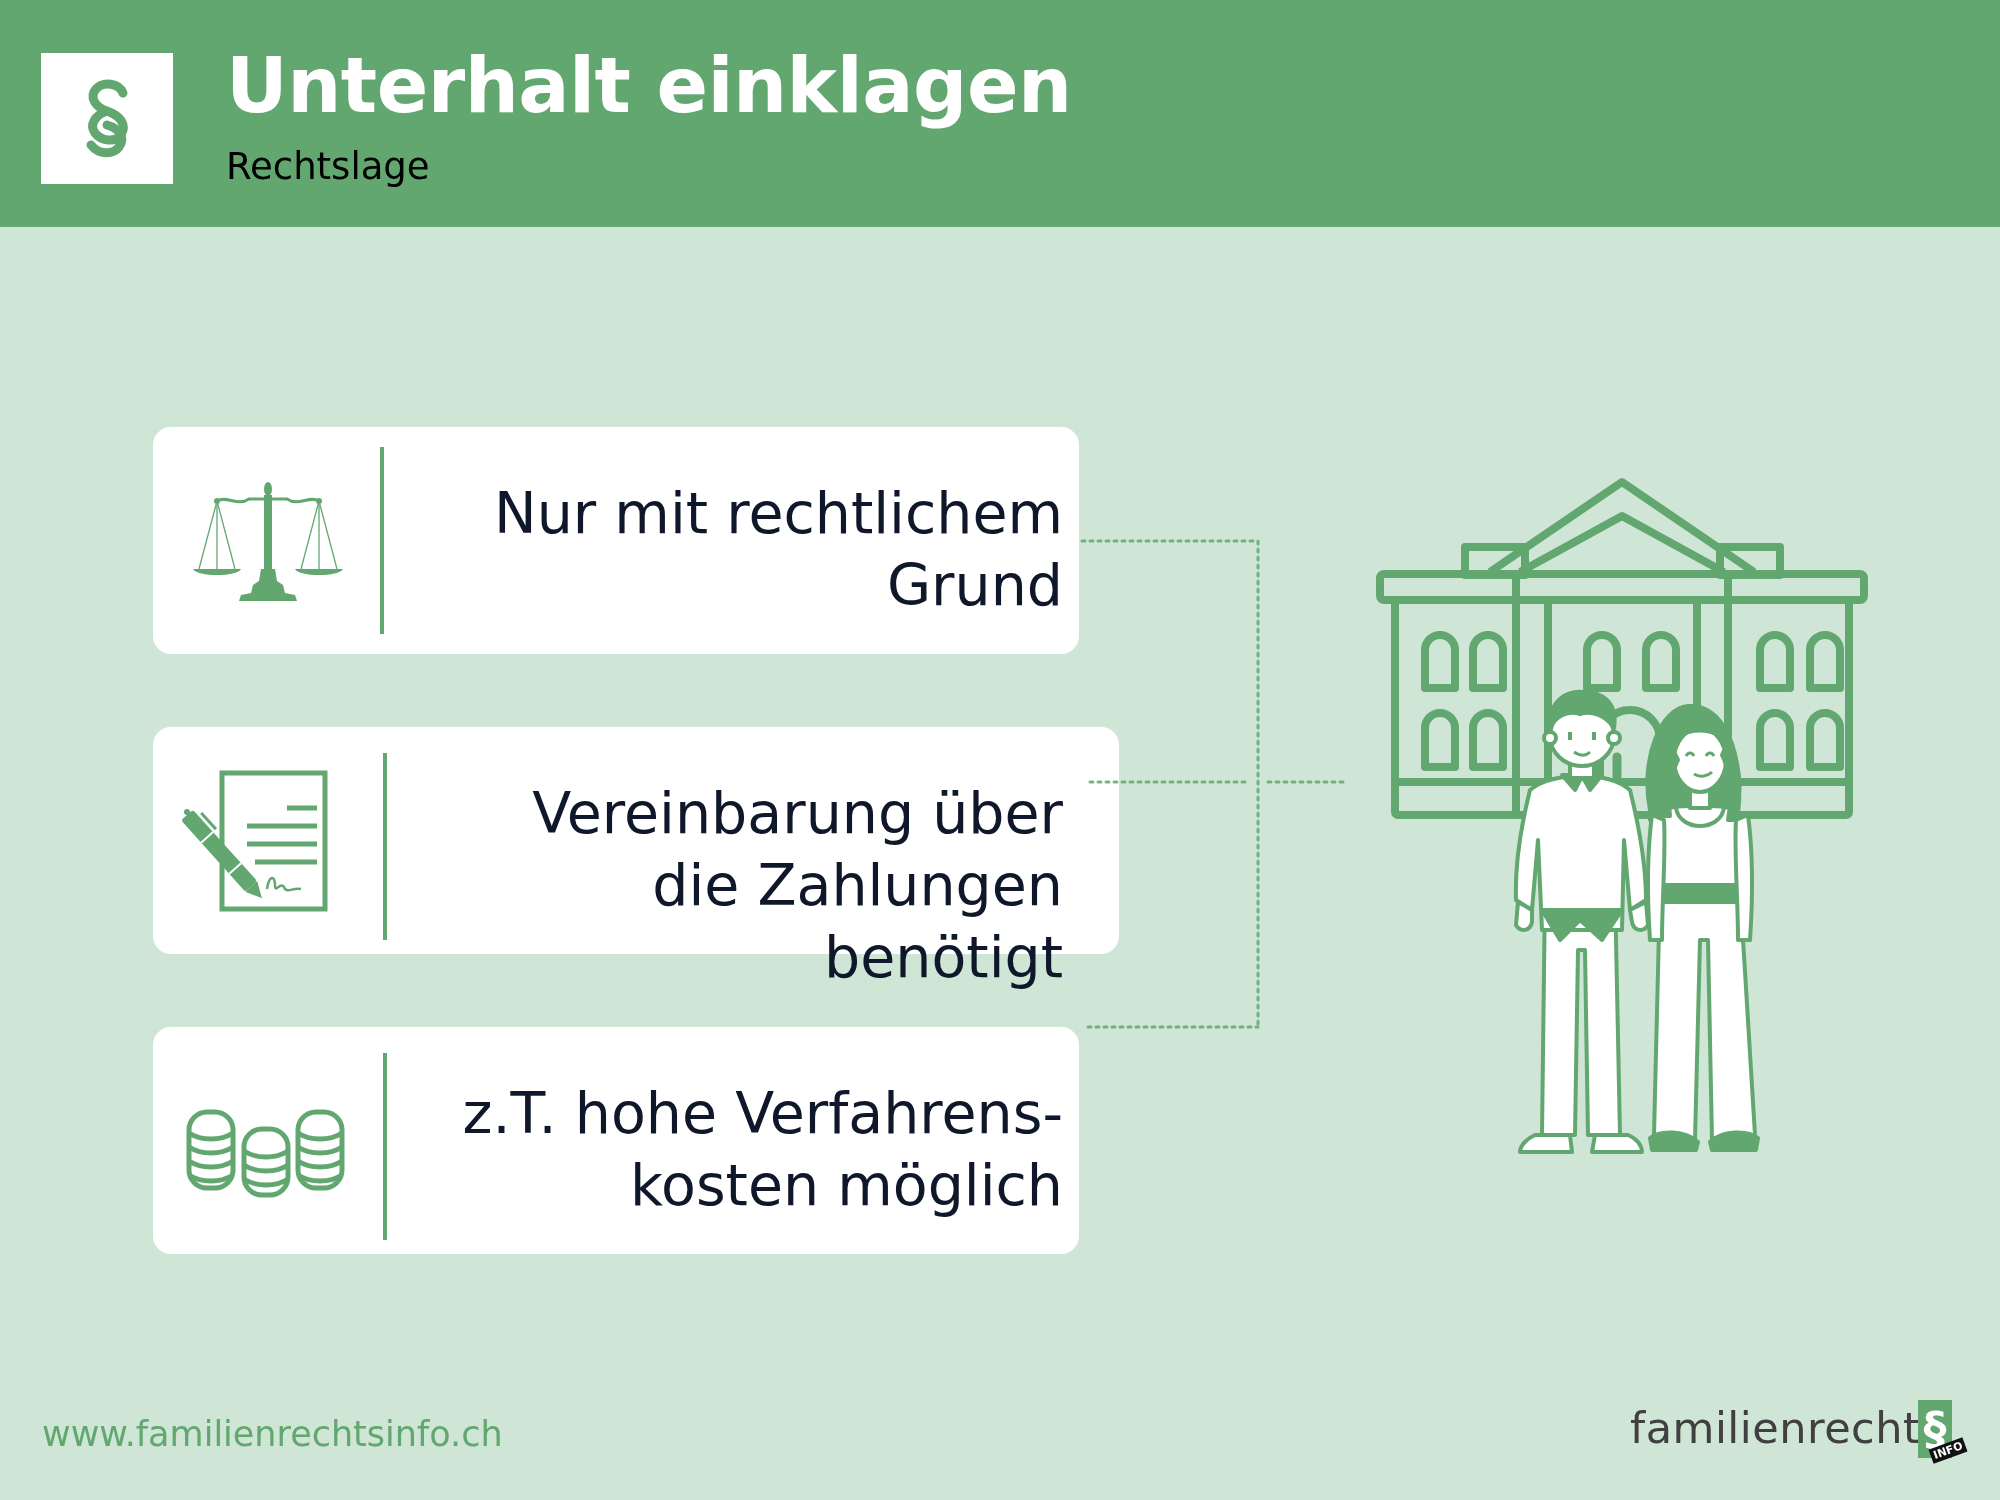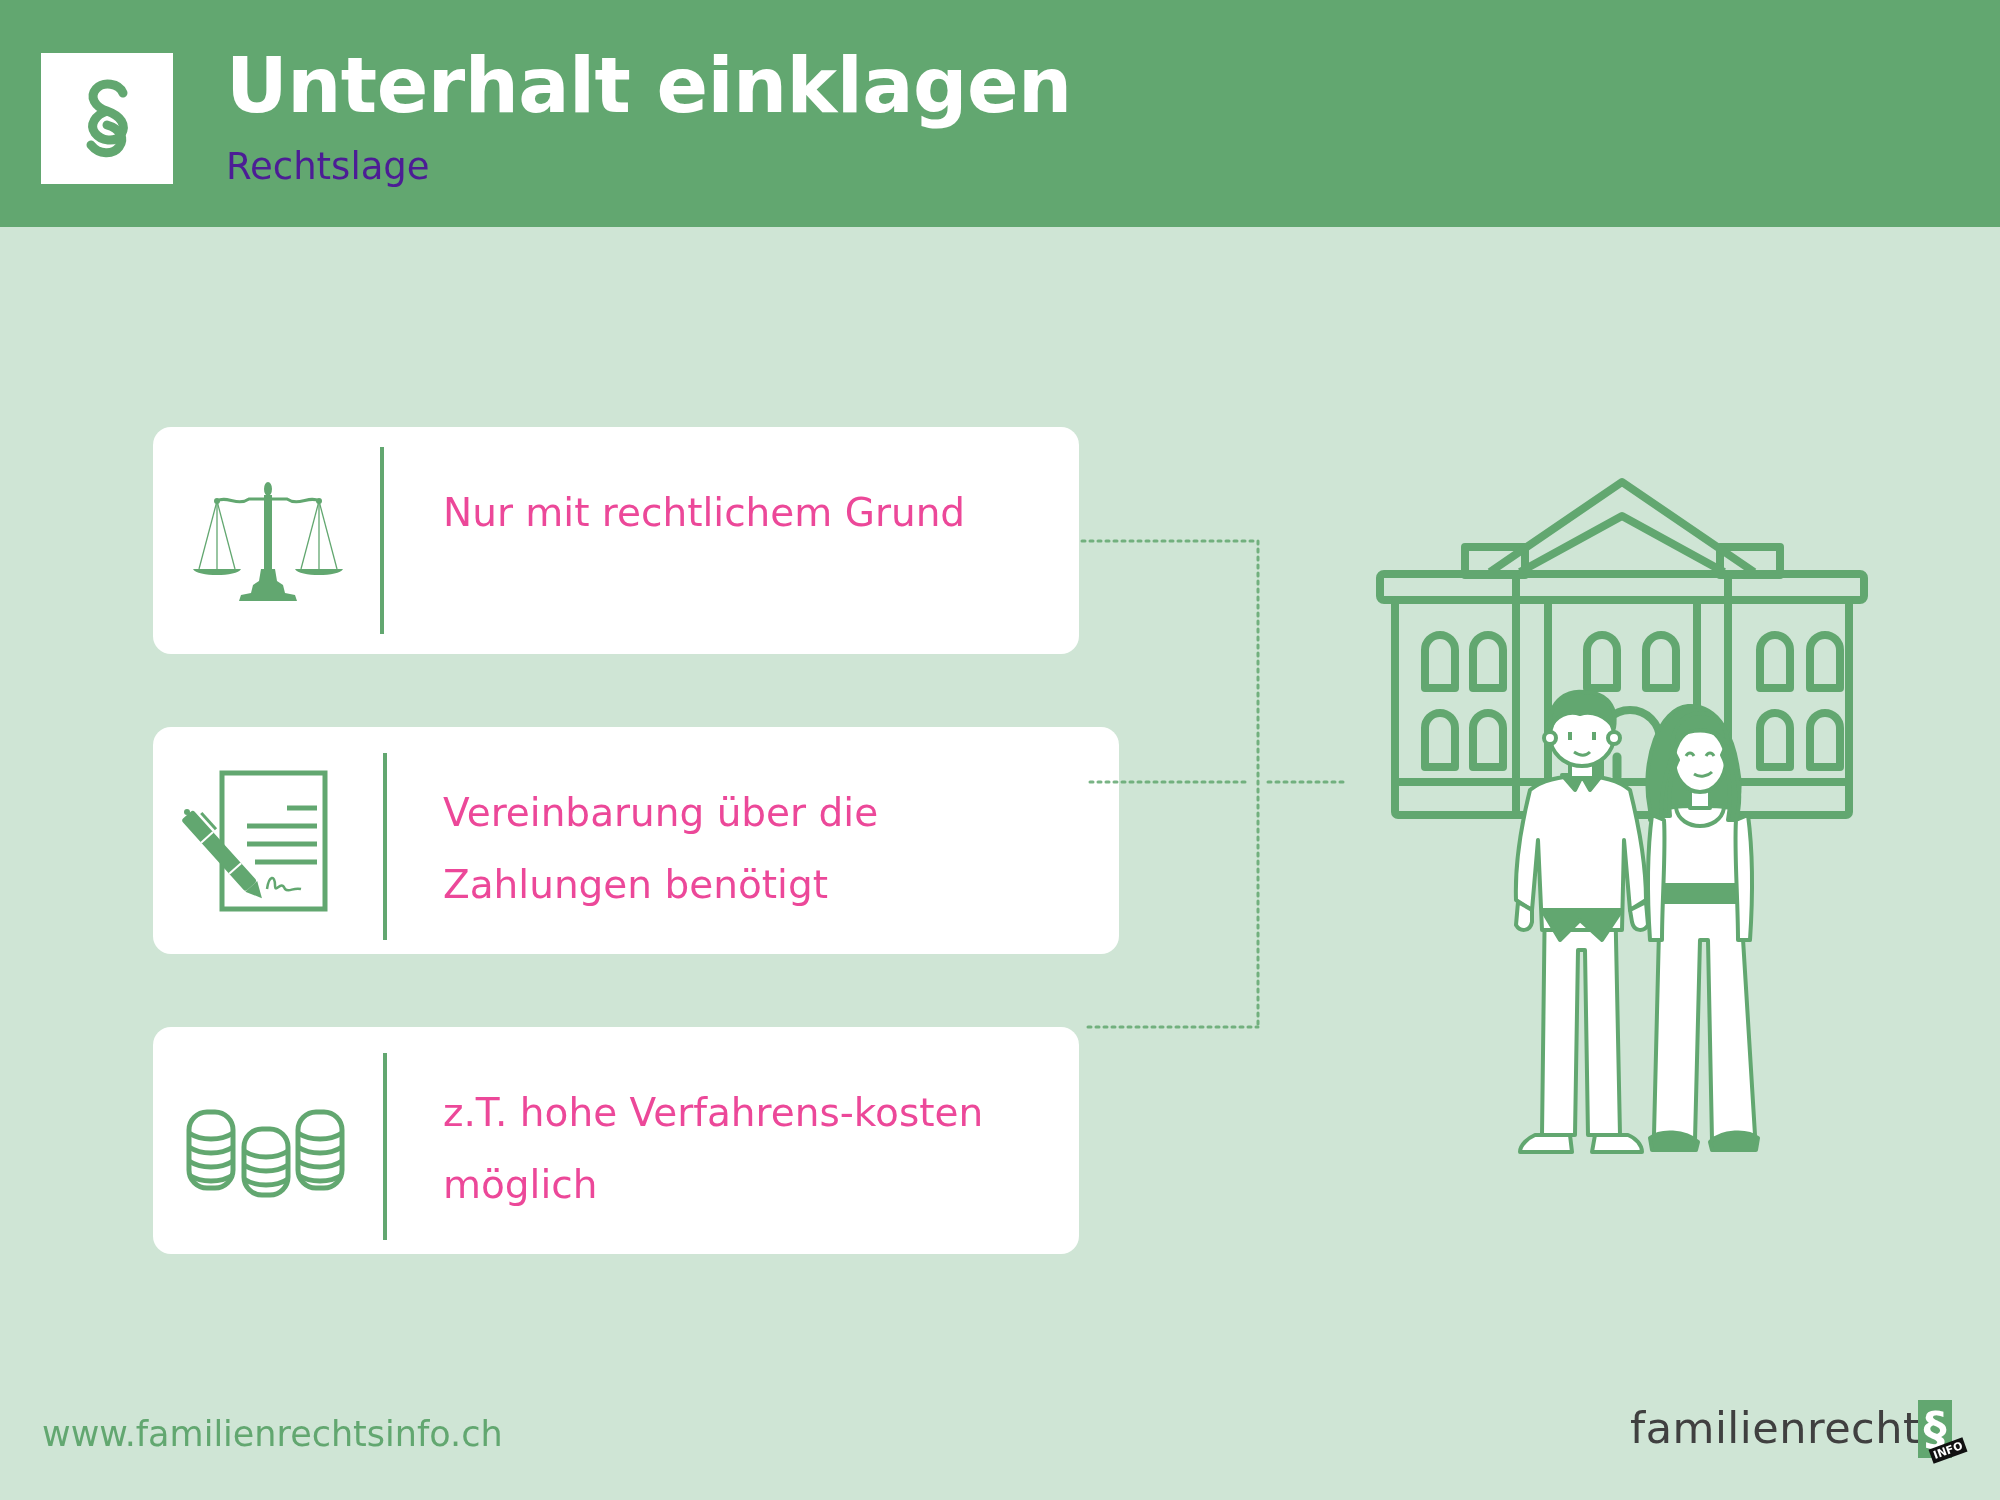--- a/index.html
+++ b/index.html
@@ -18,33 +18,33 @@
   }
   .logo-box svg { position: absolute; left: 0; top: 0; }
   .title {
     position: absolute; left: 226px; top: 38px;
     font-family: "DejaVu Sans", sans-serif; font-weight: bold;
     font-size: 76px; line-height: 96px; color: #FFFFFF; letter-spacing: -0.5px;
     white-space: nowrap;
   }
   .subtitle {
     position: absolute; left: 226px; top: 143px;
-    font-size: 37px; line-height: 48px; color: #4c1d95; white-space: nowrap;
+    font-size: 37px; line-height: 48px; color: #000000; white-space: nowrap;
   }
   .card {
     position: absolute; left: 153px; width: 926px; height: 227px;
     background: #FFFFFF; border-radius: 18px;
   }
   .card .icon { position: absolute; }
   .card .divider {
     position: absolute; width: 4px; background: #62A770;
   }
   .card .text {
     position: absolute; left: 290px; top: 50px; width: 620px;
-    font-size: 39px; line-height: 72px; color: #ec4899;
+    font-size: 57px; line-height: 72px; color: #0f172a; text-align: right;
   }
   .connectors { position: absolute; left: 0; top: 0; }
   .illustration { position: absolute; left: 1370px; top: 470px; }
   .url {
     position: absolute; left: 42px; top: 1410px;
     font-size: 35px; line-height: 48px; color: #62A770; white-space: nowrap;
   }
   .brand {
     position: absolute; left: 1630px; top: 1398px; height: 70px; width: 340px;
   }

